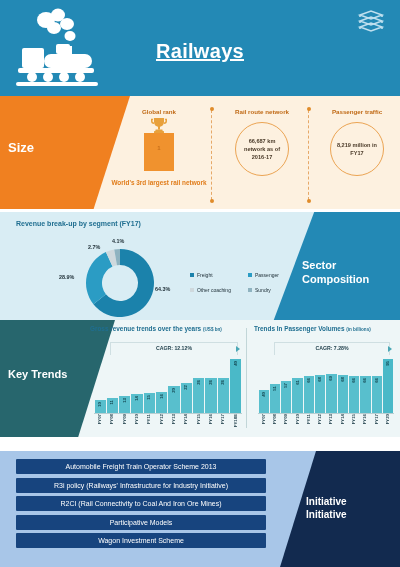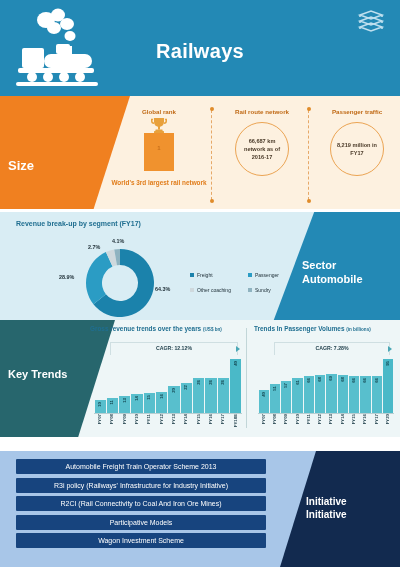--- a/index.html
+++ b/index.html
@@ -12,37 +12,37 @@
   }
   .page{position:relative;width:400px;height:567px;overflow:hidden;}
 
   
   .header{
     position:absolute;left:0;top:0;width:400px;height:96px;
     background:#2389b5;
   }
   .hdr-title{
     position:absolute;left:0;top:40px;width:400px;text-align:center;
-    color:#ffffff;font-size:20px;font-weight:bold;letter-spacing:.3px;
+    color:#ffffff;font-size:20px;font-weight:bold;letter-spacing:.3px;text-decoration:underline;
   }
   .train-icon{position:absolute;left:12px;top:6px;}
   .books-icon{position:absolute;right:14px;top:8px;}
 
   
   .size-band{
     position:absolute;left:0;top:96px;width:400px;height:113px;
     background:#fdf1e0;overflow:hidden;
   }
   .size-wedge{
     position:absolute;left:0;top:0;width:130px;height:113px;
     background:#f08020;
     clip-path:polygon(0 0, 100% 0, 72% 100%, 0 100%);
   }
   .size-label{
-    position:absolute;left:8px;top:62px;color:#ffffff;
+    position:absolute;left:8px;top:44px;color:#ffffff;
     font-size:13px;font-weight:bold;
   }
   .size-cols{position:absolute;left:110px;top:0;width:290px;height:113px;}
   .size-col{position:absolute;top:0;height:113px;}
   .col-a{left:0;width:98px;}
   .col-b{left:108px;width:88px;}
   .col-c{left:204px;width:86px;}
   .col-head{
     width:100%;text-align:center;color:#c06a16;
     font-size:6.2px;font-weight:bold;margin-top:12px;
@@ -270,21 +270,21 @@
 
       <div class="size-col col-c">
         <div class="col-head">Passenger traffic</div>
         <div class="circle-stat">8,219 million in FY17</div>
       </div>
     </div>
   </div>
 
   <div class="sector-band">
     <div class="sector-wedge"></div>
-    <div class="sector-label">Sector Automobile</div>
+    <div class="sector-label">Sector Composition</div>
     <div class="sector-title">Revenue break-up by segment (FY17)</div>
 
     <div class="donut-wrap">
       <svg id="donut-svg" width="120" height="90" viewBox="0 0 120 90">
           <path d="M 60 11
        A 34 34 0 1 1 33.398712440396004 66.17478453659582
        L 45.91696540962141 56.21018004878603
        A 18 18 0 1 0 60 27 Z" fill="#1b82ab"></path>
           <path d="M 33.398712440396004 66.17478453659582
        A 34 34 0 0 1 45.91123024622836 14.056396996710138

